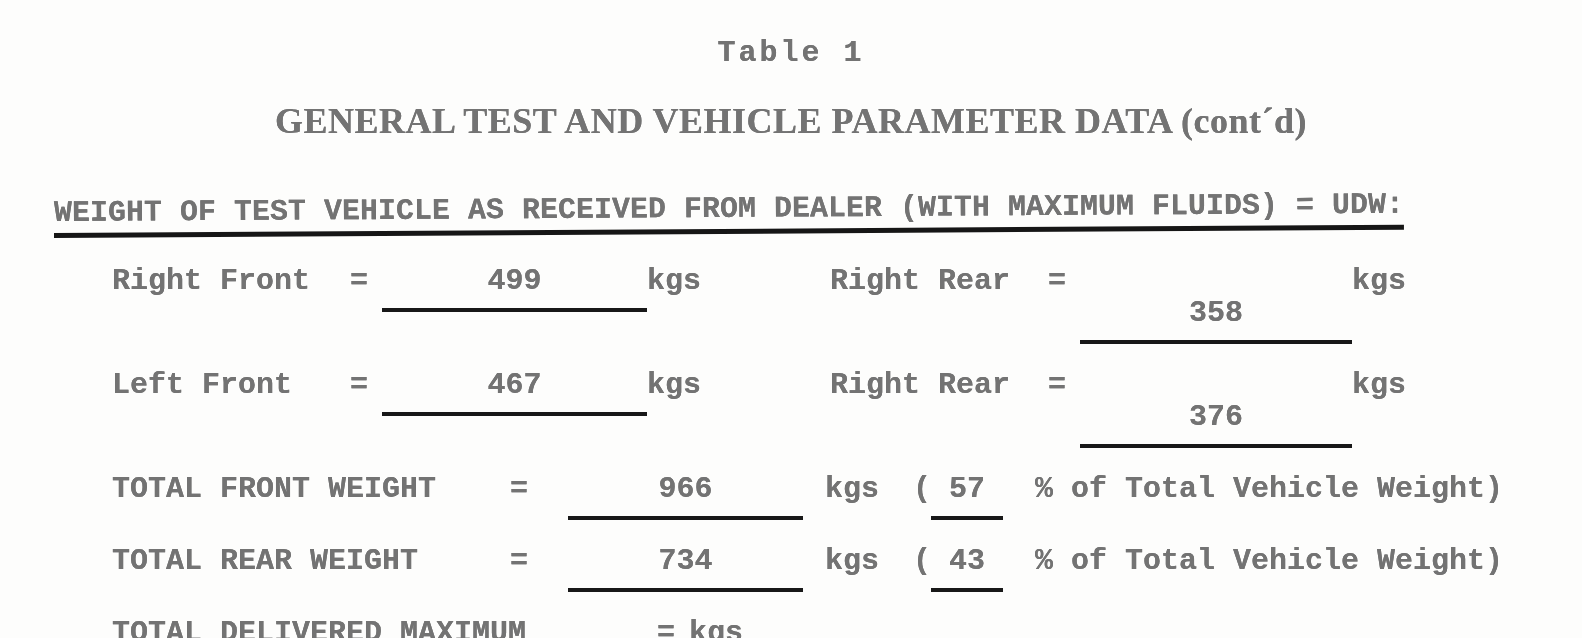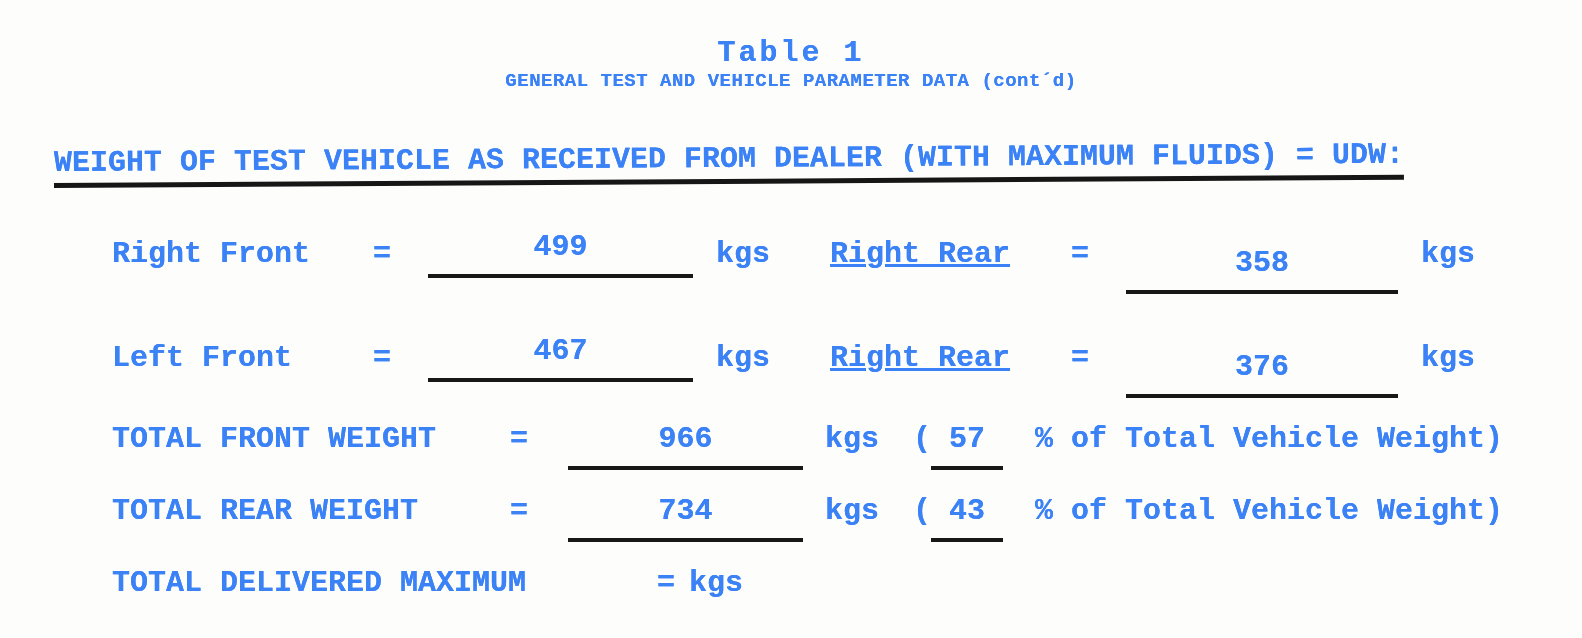--- a/index.html
+++ b/index.html
@@ -3,54 +3,56 @@
 <meta charset="utf-8">
 <style>
   * { margin:0; padding:0; box-sizing:border-box; }
   html,body { background:#ffffff; }
   .page {
     width:1582px; height:638px;
     background:#fdfdfc;
     overflow:hidden;
     font-family:"Liberation Mono","DejaVu Sans Mono",monospace;
     font-weight:bold;
-    color:#3b82f6;
+    color:#737373;
     text-shadow:0 0 0.5px currentColor;
   }
   .title {
     text-align:center;
     font-size:30px;
     padding-top:36px;
     letter-spacing:3px;
   }
   .subtitle {
     text-align:center;
-    font-size:19px;
+    font-size:36px;
+    margin-top:30px;
     letter-spacing:0.5px;
+    font-family:Liberation Serif, serif;
   }
   .heading-wrap { margin:54px 0 14px 54px; }
   .heading {
     display:inline-block;
     font-size:30px;
     border-bottom:5px solid #161616;
     padding-bottom:3px;
     transform:rotate(-0.35deg);
     transform-origin:left bottom;
   }
   .rows { margin:26px 0 0 112px; font-size:30px; }
   .row {
     display:flex;
     align-items:baseline;
     margin-bottom:24px;
     white-space:pre;
   }
-  .cell { display:flex; align-items:center;gap:23px; }
+  .cell { display:flex; align-items:flex-start; }
   .cell.left { width:718px; }
   .lbl.w1 { display:inline-block; width:238px; }
-  .lbl.w2 { display:inline-block; width:218px;text-decoration:underline; }
+  .lbl.w2 { display:inline-block; width:218px; }
   .lbl.w3 { display:inline-block; width:398px; }
   .lbl.w4 { display:inline-block; width:545px; }
   .eq { margin-right:14px; }
   .fill {
     display:inline-block;
     text-align:center;
     border-bottom:4px solid #181818;
     padding-bottom:10px;
   }
   .fill.fa { width:265px; }

